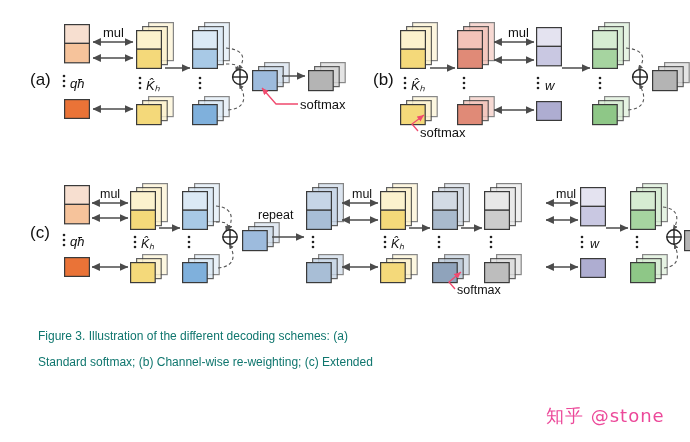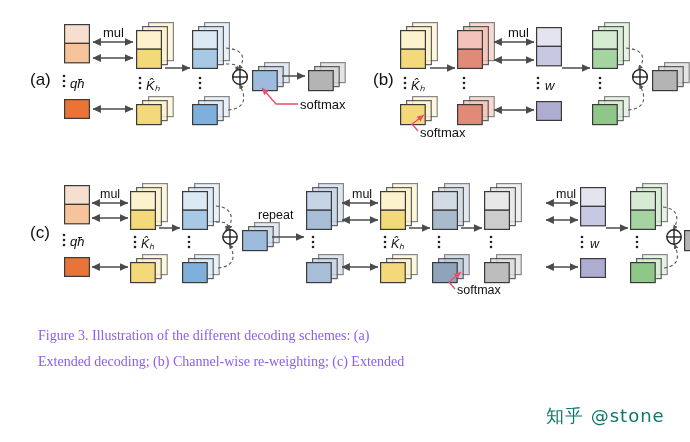--- a/index.html
+++ b/index.html
@@ -4,29 +4,29 @@
 <style>
   html,body{margin:0;padding:0;}
   body{
     width:690px;height:442px;background:#ffffff;
     font-family:"Liberation Sans",sans-serif;
     overflow:hidden;position:relative;
   }
   #figure{position:absolute;left:0;top:0;width:690px;height:320px;}
   #caption{
     position:absolute;left:38px;top:323px;width:616px;
-    font-family:Liberation Serif, serif;
-    font-size:14px;line-height:26px;color:#8b5cf6;
+    font-family:Liberation Sans, sans-serif;
+    font-size:12px;line-height:26px;color:#0f766e;
     text-align:justify;
   }
   #caption .line{display:block;white-space:nowrap;}
   #watermark{
     position:absolute;left:546px;top:404px;
     font-family:"DejaVu Sans",sans-serif;font-size:18px;
-    color:#0f766e;letter-spacing:1px;user-select:none;
+    color:#ec4899;letter-spacing:1px;user-select:none;
   }
   svg text{font-family:"Liberation Sans",sans-serif;}
 </style>
 </head>
 <body>
 
 <div id="figure">
 <svg width="690" height="320" viewBox="0 0 690 320" xmlns="http://www.w3.org/2000/svg">
   <defs>
     <marker id="ah" markerWidth="7" markerHeight="7" refX="5.4" refY="2.6" orient="auto">
@@ -389,16 +389,16 @@
 
     <g style="--c1:#d3d3d3;--c2:#b4b4b4">
       <use href="#stk1" x="684" y="222" width="38" height="30"></use>
     </g>
   </g>
 </svg>
 </div>
 
 <div id="caption">
   <span class="line">Figure 3.  Illustration  of  the  different  decoding  schemes:    (a)</span>
-  <span class="line">Extended decoding; (b) Channel-wise re-weighting; (c) Extended</span>
+  <span class="line">Standard softmax; (b) Channel-wise re-weighting; (c) Extended</span>
 </div>
 
 <div id="watermark">知乎 @stone</div>
 
 </body></html>

